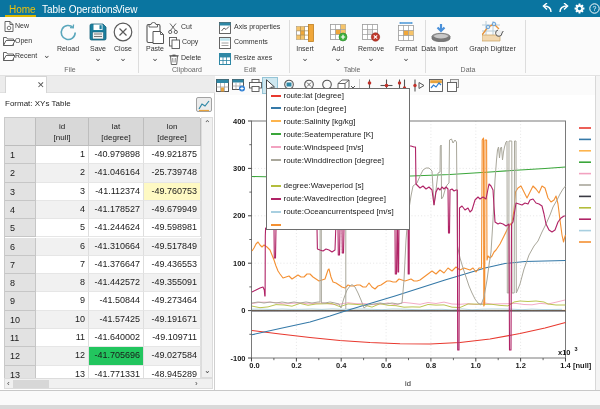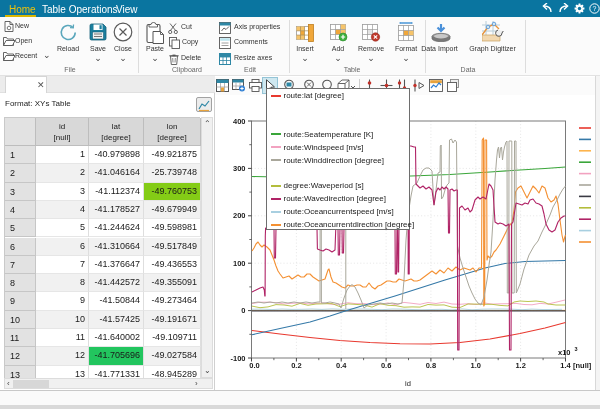--- a/index.html
+++ b/index.html
@@ -283,21 +283,21 @@
           <div class="dc c1" style="top:28.0px;background:#ffffff;">1</div>
           <div class="dc c2" style="top:28.0px;background:#ffffff;">-40.979898</div>
           <div class="dc c3" style="top:28.0px;background:#ffffff;">-49.921875</div>
           <div class="rh" style="top:46.3px;height:18.3px;">2</div>
           <div class="dc c1" style="top:46.3px;background:#f1f1f1;">2</div>
           <div class="dc c2" style="top:46.3px;background:#f1f1f1;">-41.046164</div>
           <div class="dc c3" style="top:46.3px;background:#f1f1f1;">-25.739748</div>
           <div class="rh" style="top:64.6px;height:18.3px;">3</div>
           <div class="dc c1" style="top:64.6px;background:#ffffff;">3</div>
           <div class="dc c2" style="top:64.6px;background:#ffffff;">-41.112374</div>
-          <div class="dc c3" style="top:64.6px;background:#84cc16;">-49.760753</div>
+          <div class="dc c3" style="top:64.6px;background:#fef9c3;">-49.760753</div>
           <div class="rh" style="top:82.9px;height:18.3px;">4</div>
           <div class="dc c1" style="top:82.9px;background:#f1f1f1;">4</div>
           <div class="dc c2" style="top:82.9px;background:#f1f1f1;">-41.178527</div>
           <div class="dc c3" style="top:82.9px;background:#f1f1f1;">-49.679949</div>
           <div class="rh" style="top:101.2px;height:18.3px;">5</div>
           <div class="dc c1" style="top:101.2px;background:#ffffff;">5</div>
           <div class="dc c2" style="top:101.2px;background:#ffffff;">-41.244624</div>
           <div class="dc c3" style="top:101.2px;background:#ffffff;">-49.598981</div>
           <div class="rh" style="top:119.5px;height:18.3px;">6</div>
           <div class="dc c1" style="top:119.5px;background:#f1f1f1;">6</div>
@@ -505,20 +505,28 @@
 <line x1="579" y1="230.6" x2="591" y2="230.6" stroke="#a8cfe0" stroke-width="1.6"></line>
 <line x1="579" y1="242.0" x2="591" y2="242.0" stroke="#f49032" stroke-width="1.6"></line>
 </svg>
     </div>
 <div id="rightedge"></div>
 <div id="legend">
       <div class="lrow" style="top:1.0px;">
         <div class="lsam" style="background:#e8392f;"></div>
         <div class="ltxt">route:lat [degree]</div>
       </div>
+      <div class="lrow" style="top:13.9px;">
+        <div class="lsam" style="background:#3579a8;"></div>
+        <div class="ltxt">route:lon [degree]</div>
+      </div>
+      <div class="lrow" style="top:26.8px;">
+        <div class="lsam" style="background:#fdb44d;"></div>
+        <div class="ltxt">route:Salinity [kg/kg]</div>
+      </div>
       <div class="lrow" style="top:39.7px;">
         <div class="lsam" style="background:#3aa63a;"></div>
         <div class="ltxt">route:Seatemperature [K]</div>
       </div>
       <div class="lrow" style="top:52.6px;">
         <div class="lsam" style="background:#f2a2c0;"></div>
         <div class="ltxt">route:Windspeed [m/s]</div>
       </div>
       <div class="lrow" style="top:65.5px;">
         <div class="lsam" style="background:#a9a79b;"></div>
@@ -531,19 +539,18 @@
       <div class="lrow" style="top:117.10000000000001px;">
         <div class="lsam" style="background:#a8cfe0;"></div>
         <div class="ltxt">route:Oceancurrentspeed [m/s]</div>
       </div>
       <div class="lrow" style="top:104.2px;">
         <div class="lsam" style="background:#b02366;"></div>
         <div class="ltxt">route:Wavedirection [degree]</div>
       </div>
       <div class="lrow" style="top:130.0px;">
         <div class="lsam" style="background:#f49032;"></div>
-        <div class="ltxt">route:Oceancurrentdirection [degree]</div>
       </div>
     </div>
 <div id="footer">
       <div class="bot"></div>
     </div>
 </div>
 
 </body></html>

